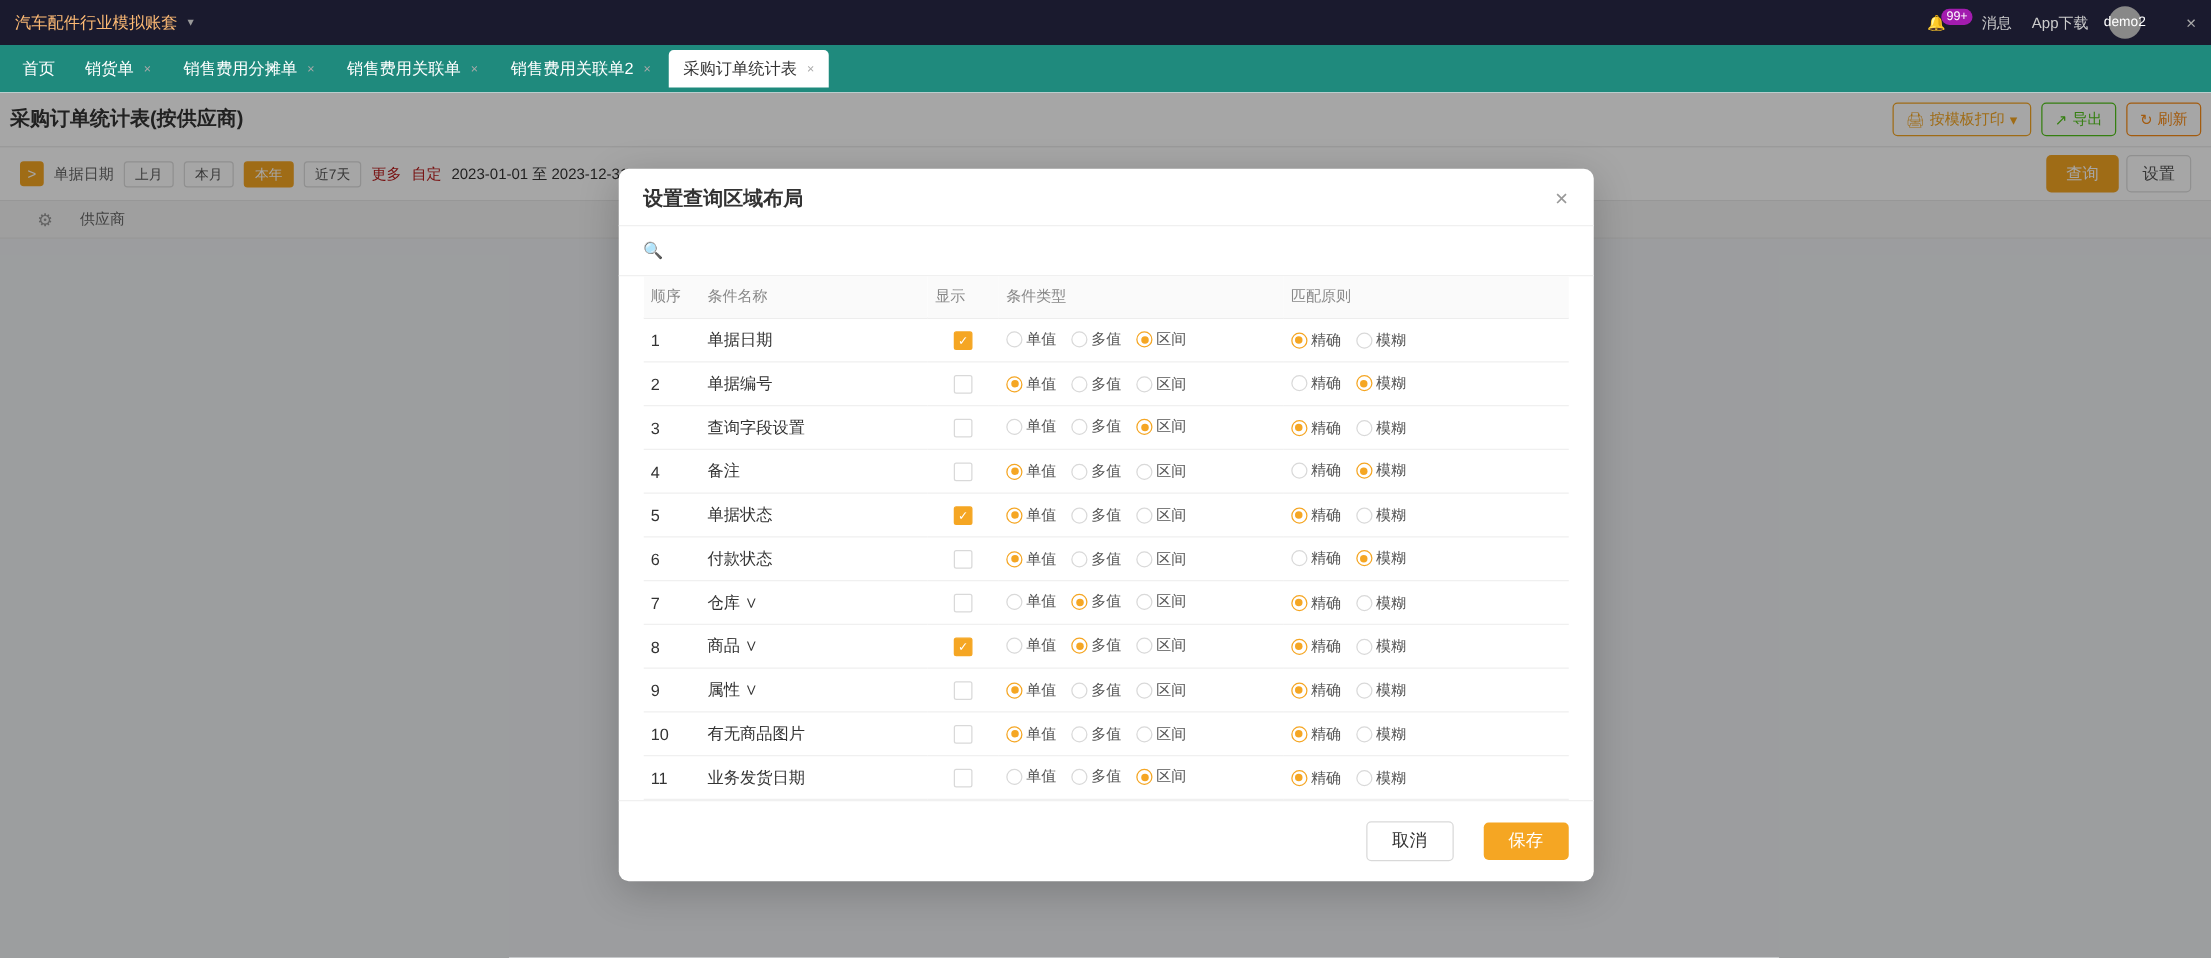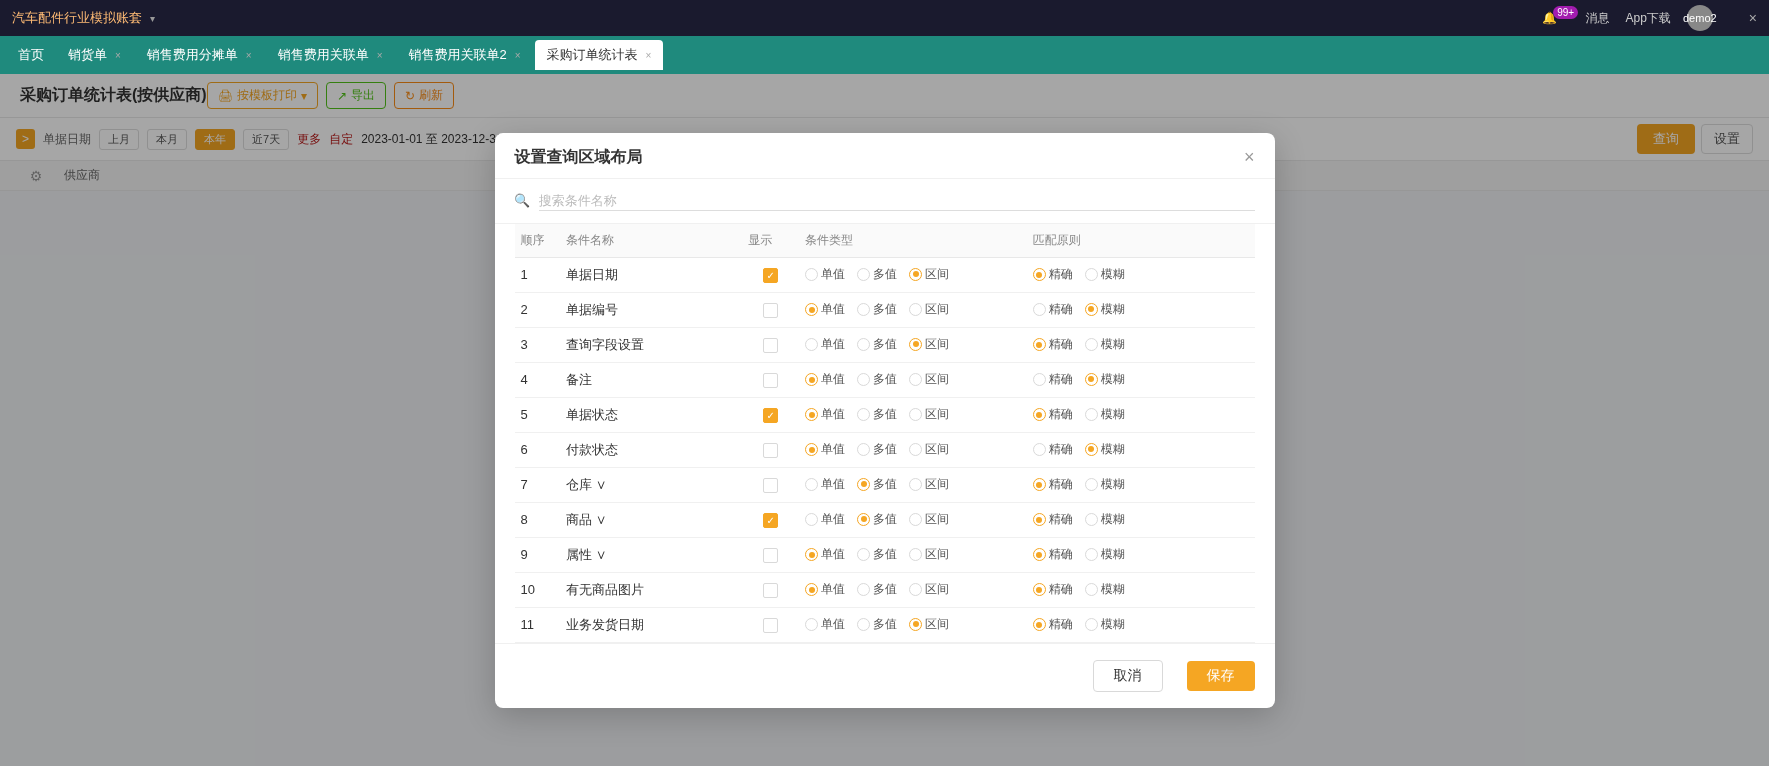--- a/index.html
+++ b/index.html
@@ -51,24 +51,24 @@
     .main-area {
       height: calc(766px - 36px - 38px);
       background: #f0f2f5;
       position: relative;
       overflow: hidden;
     }
 
     
     .page-header {
       background: #fff;
-      padding: 8px 20px;
-      display: flex;
-      align-items: center;
-      justify-content: flex-start;
+      padding: 8px 8px;
+      display: flex;
+      align-items: center;
+      justify-content: space-between;
       border-bottom: 1px solid #e8e8e8;
     }
     .page-title { font-size: 16px; font-weight: bold; color: #333; }
     .page-actions { display: flex; align-items: center; gap: 8px; }
     .btn-print { border: 1px solid #f5a623; color: #f5a623; background: #fff; border-radius: 4px; padding: 4px 10px; cursor: pointer; font-size: 12px; display: flex; align-items: center; gap: 4px; }
     .btn-export { border: 1px solid #52c41a; color: #52c41a; background: #fff; border-radius: 4px; padding: 4px 10px; cursor: pointer; font-size: 12px; display: flex; align-items: center; gap: 4px; }
     .btn-refresh { border: 1px solid #fa8c16; color: #fa8c16; background: #fff; border-radius: 4px; padding: 4px 10px; cursor: pointer; font-size: 12px; display: flex; align-items: center; gap: 4px; }
 
     
     .filter-bar {
@@ -393,21 +393,20 @@
     <div class="dialog">
 
       <div class="dialog-header">
         <span class="dialog-title">设置查询区域布局</span>
         <button class="dialog-close">×</button>
       </div>
 
 
       <div class="dialog-search">
         <span class="search-icon-wrap">🔍</span>
-        <input class="search-input" type="text" placeholder="搜索条件名称" style="">
       </div>
 
       <div class="dialog-table-wrap">
         <table class="dialog-table">
           <thead>
             <tr>
               <th class="col-order">顺序</th>
               <th class="col-name">条件名称</th>
               <th class="col-show">显示</th>
               <th class="col-type">条件类型</th>

